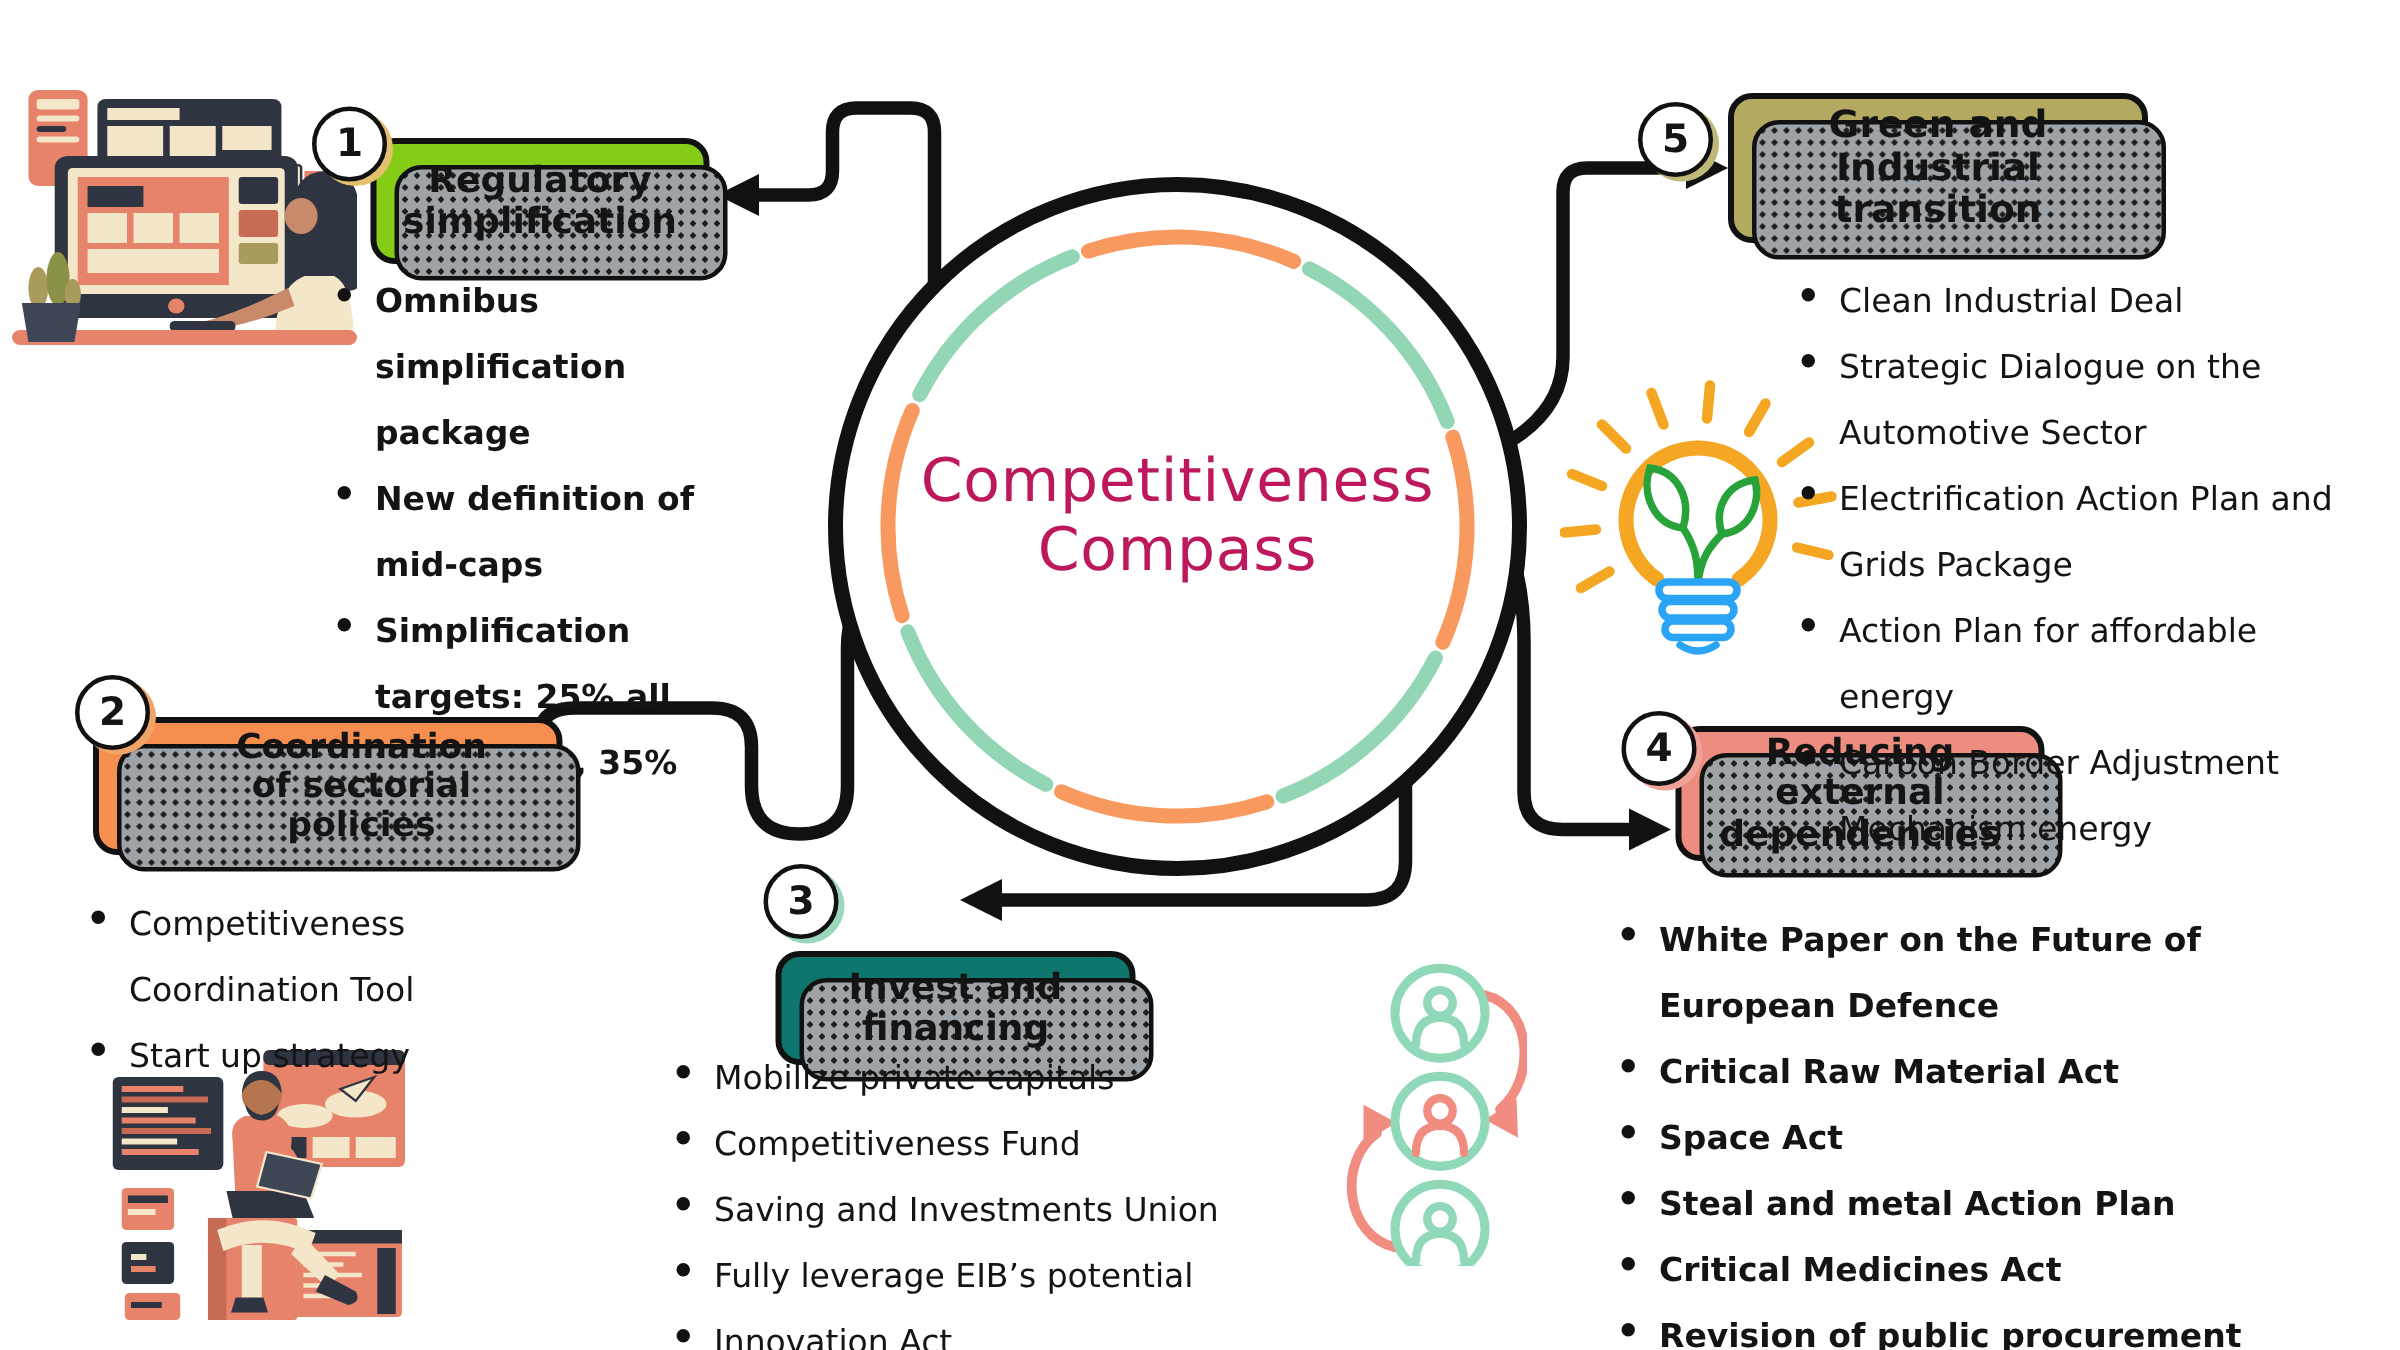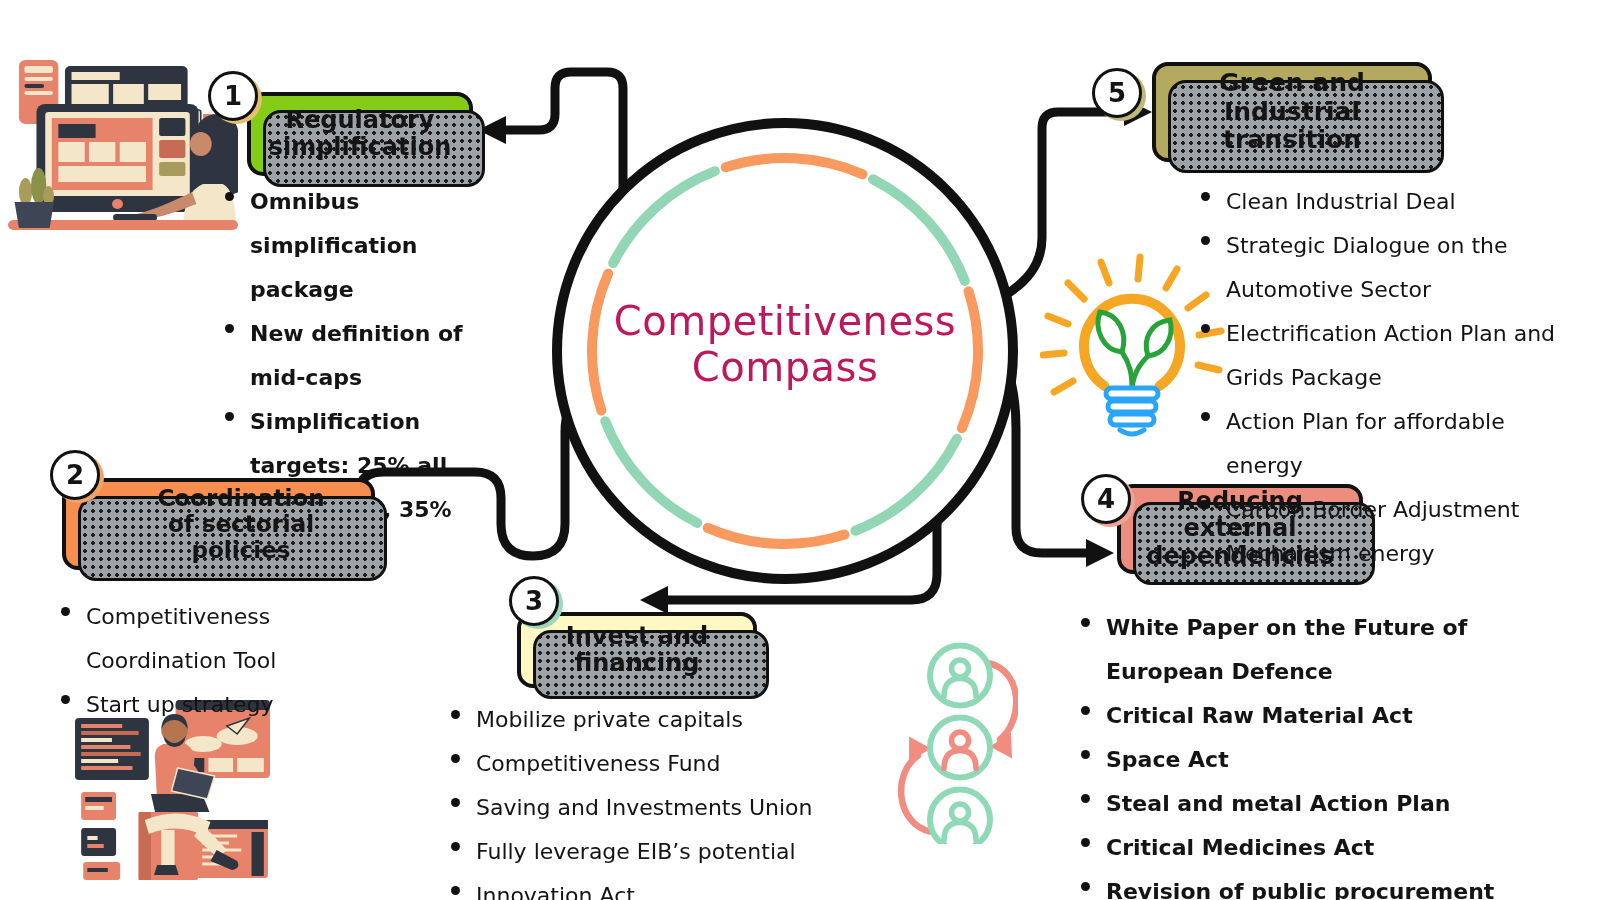--- a/index.html
+++ b/index.html
@@ -11,21 +11,21 @@
   
   .card{position:absolute;border:4px solid #111;border-radius:16px;display:flex;flex-direction:column;
         align-items:center;justify-content:center;text-align:center;font-weight:bold;z-index:3;}
   .card::after{content:"";position:absolute;left:12px;top:14px;right:-16px;bottom:-15px;
         background-color:#9ea3a8;
         background-image:radial-gradient(#1d1d1d 1.7px, transparent 1.9px);
         background-size:8px 8px;border:3px solid #111;border-radius:18px;z-index:-1;}
   .card .tl{display:block;line-height:1.14;}
   .c1{background:#84cc16;font-size:24px;}
   .c2{background:#F58E4E;font-size:23px;}
-  .c3{background:#fef9c3;font-size:24px;}
+  .c3{background:#0f766e;font-size:24px;margin-top:22px;}
   .c4{background:#EC8D80;font-size:24px;}
   .c5{background:#B3A961;font-size:25px;}
 
   
   .badge{position:absolute;width:44px;height:44px;border-radius:50%;background:#fff;border:3px solid #111;
          display:flex;align-items:center;justify-content:center;font-weight:bold;font-size:26px;z-index:5;}
   .b1{box-shadow:4px 3px 0 #e4c06e;}
   .b2{box-shadow:4px 3px 0 #f0a468;}
   .b3{box-shadow:4px 3px 0 #9bd8bb;}
   .b4{box-shadow:4px 3px 0 #efa296;}

